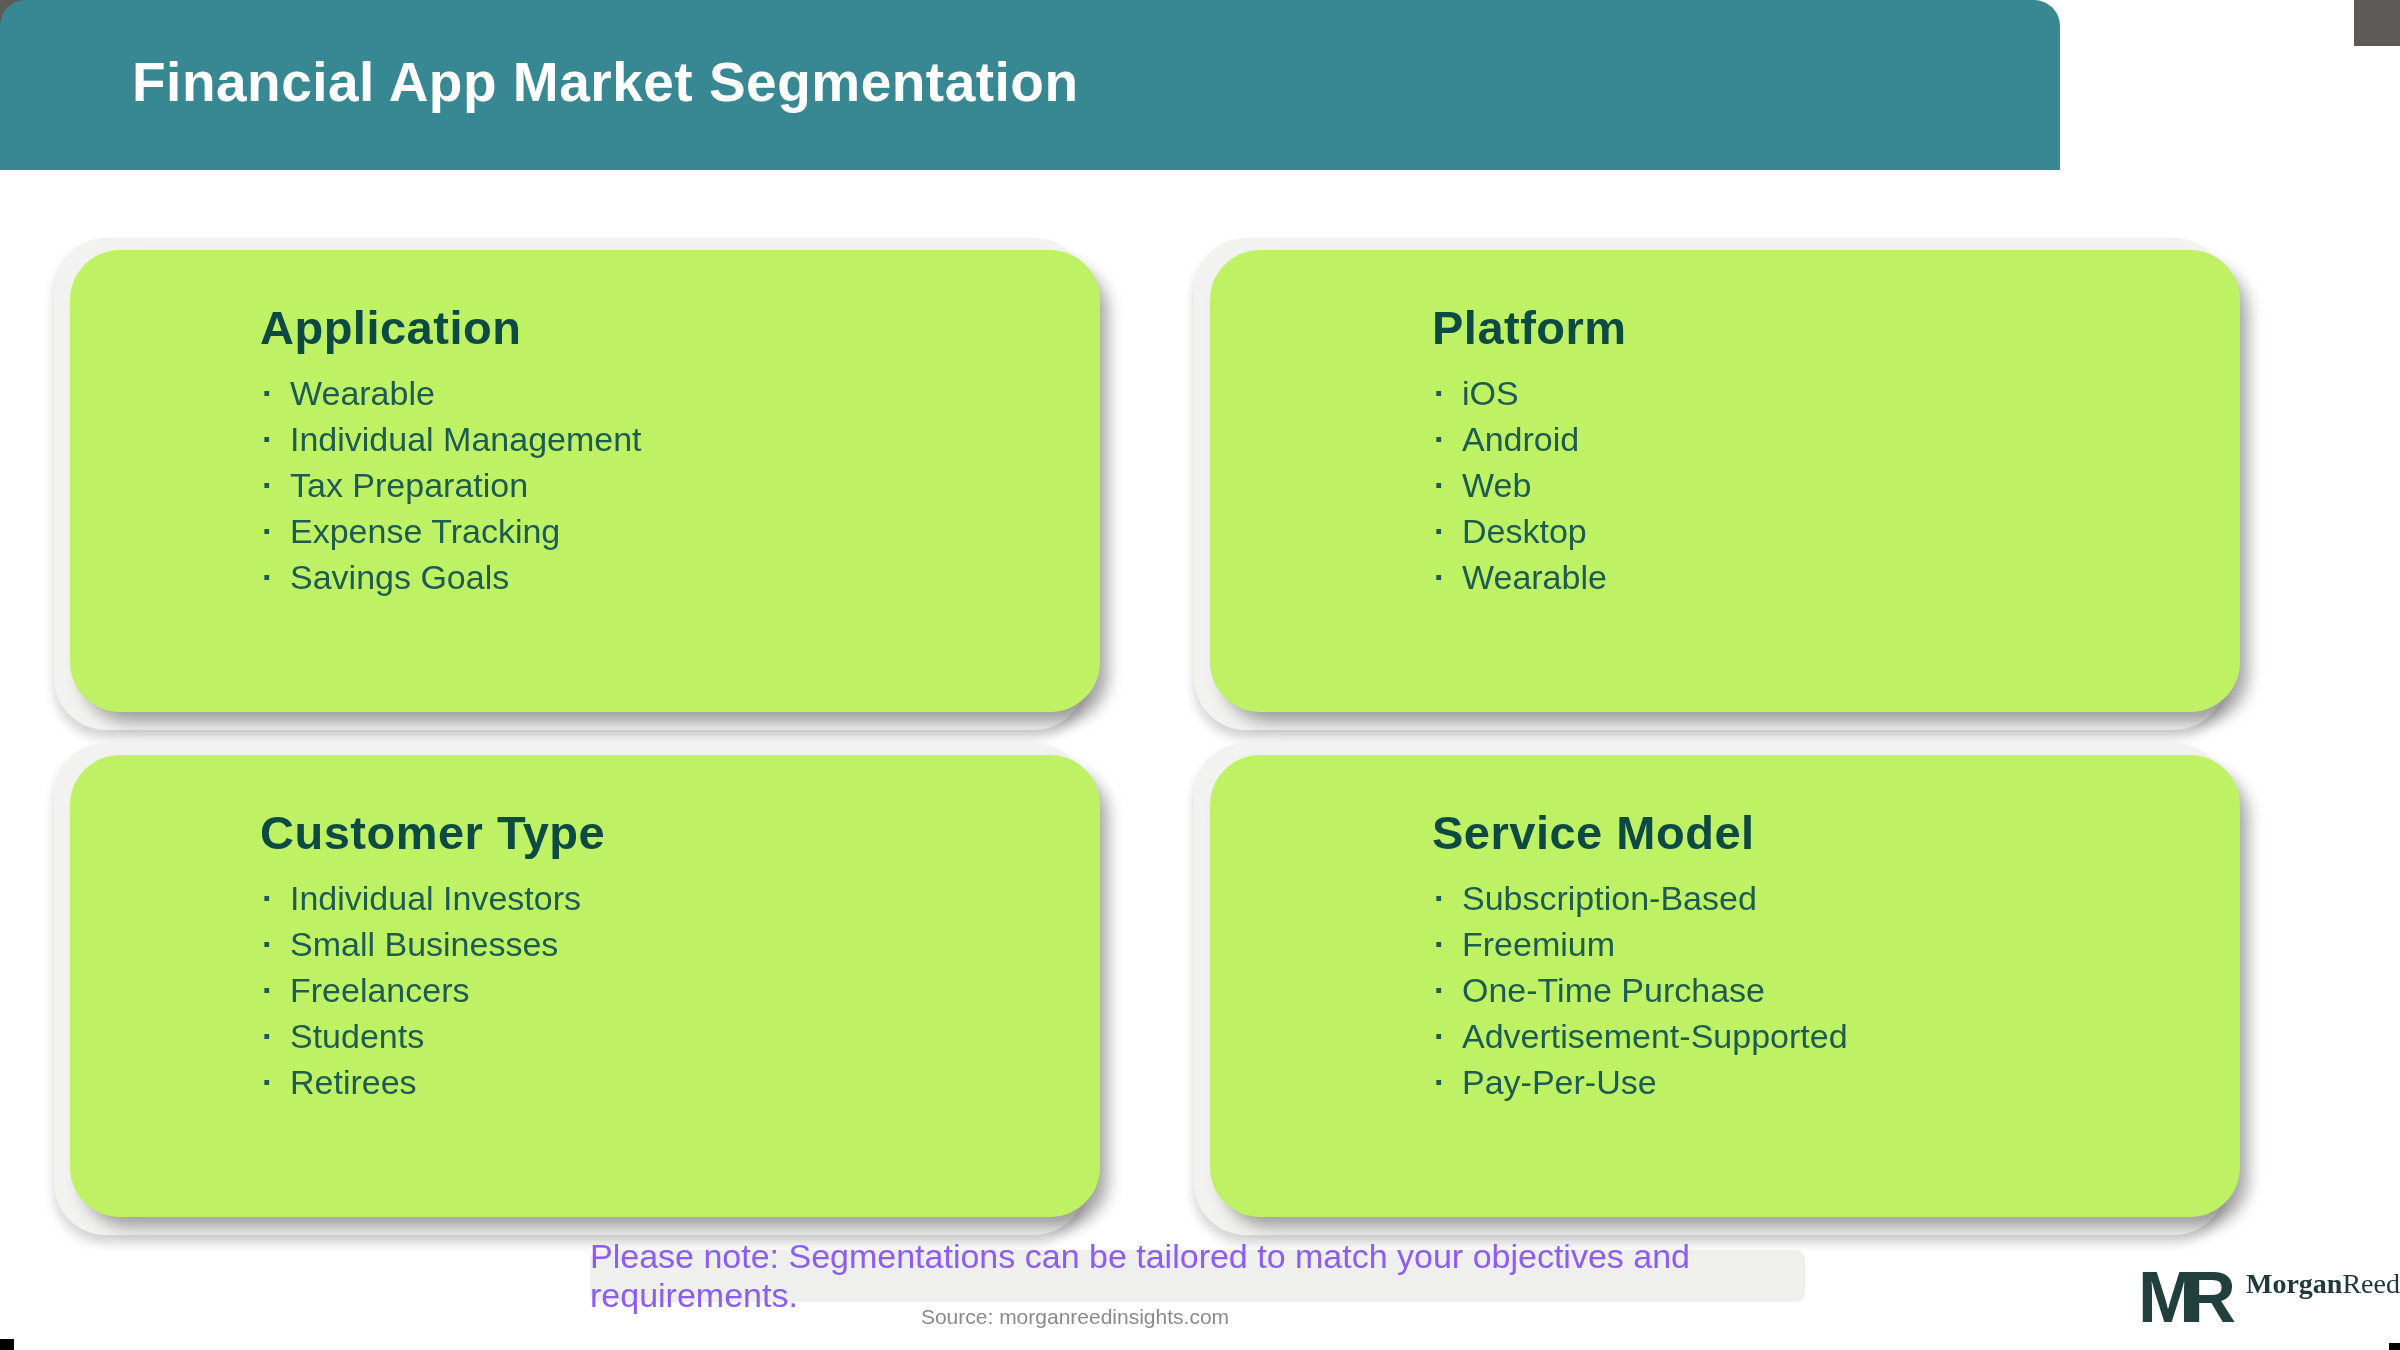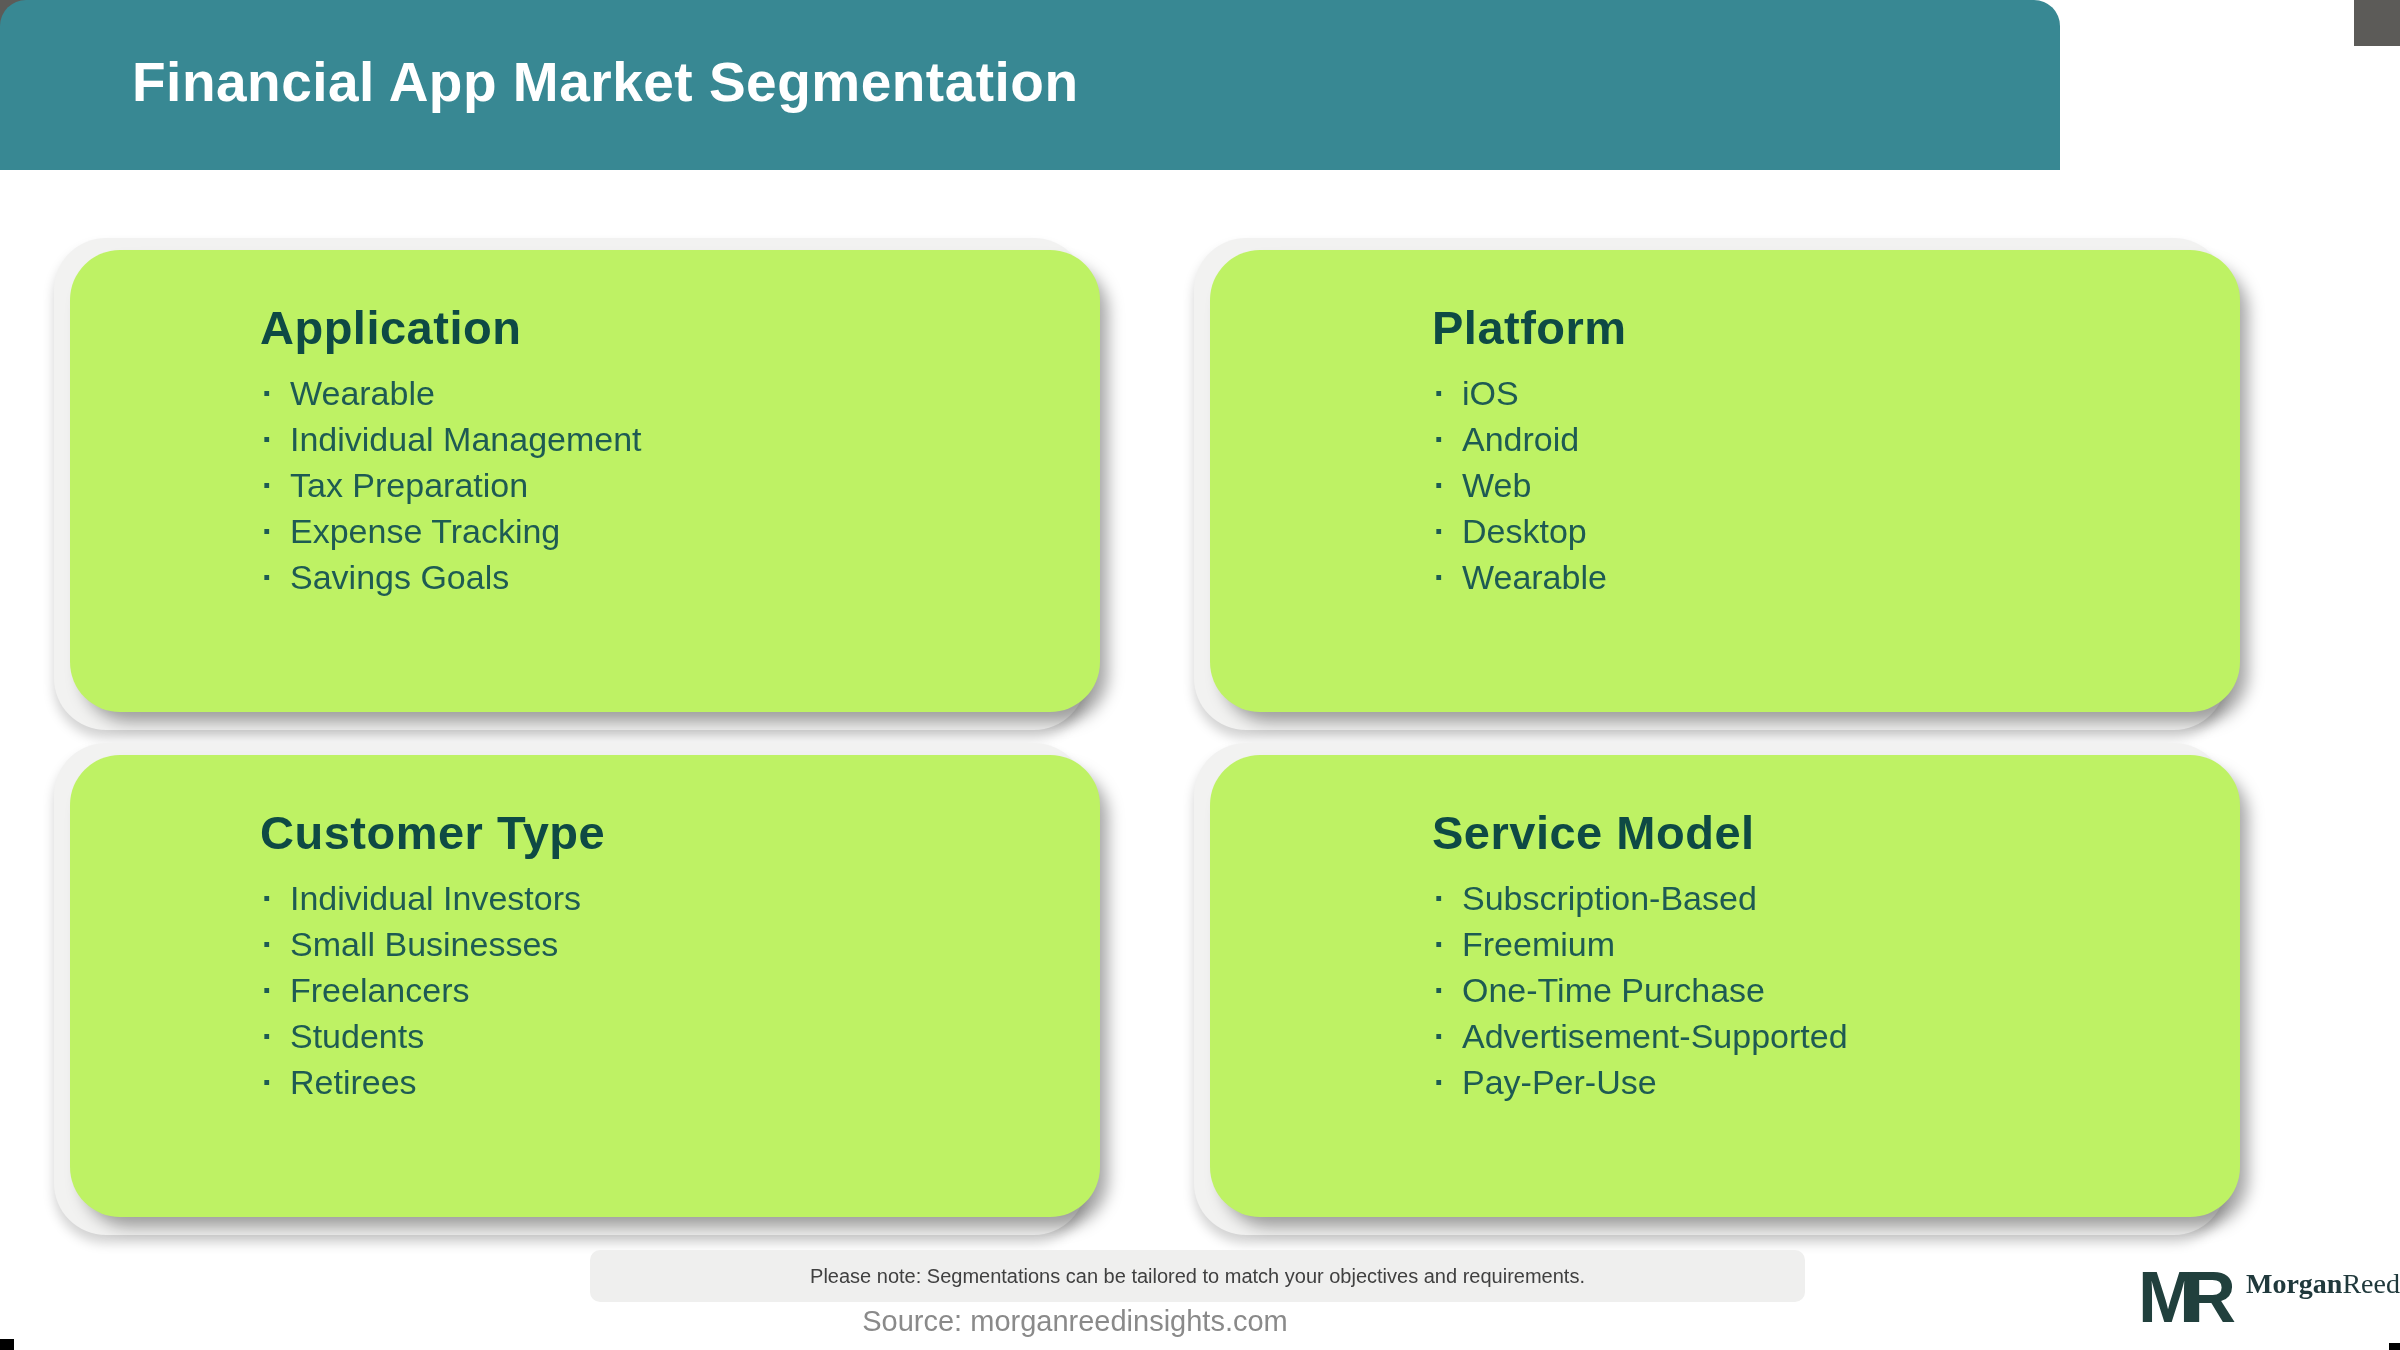--- a/index.html
+++ b/index.html
@@ -61,25 +61,25 @@
     content:"\00B7";
     position:absolute;left:2px;top:0;
     font-weight:700;
   }
 
   .note-bar{
     position:absolute;left:590px;top:1250px;width:1215px;height:52px;
     background:#efefee;border-radius:10px;
     display:flex;align-items:center;justify-content:center;
   }
-  .note-text{color:#404040;font-size:20px;}
+  .note-text{color:#8b5cf6;font-size:34px;}
   .source-line{
     position:absolute;left:1075px;top:1305px;
     transform:translateX(-50%);
-    color:#8a8a8a;font-size:29px;white-space:nowrap;
+    color:#8a8a8a;font-size:21px;white-space:nowrap;
   }
 
   .logo{
     position:absolute;left:2138px;top:1266px;
     display:flex;align-items:center;
   }
   .logo-monogram{
     color:#21403d;font-size:72px;font-weight:800;
     letter-spacing:-14px;line-height:62px;
     padding-right:24px;

